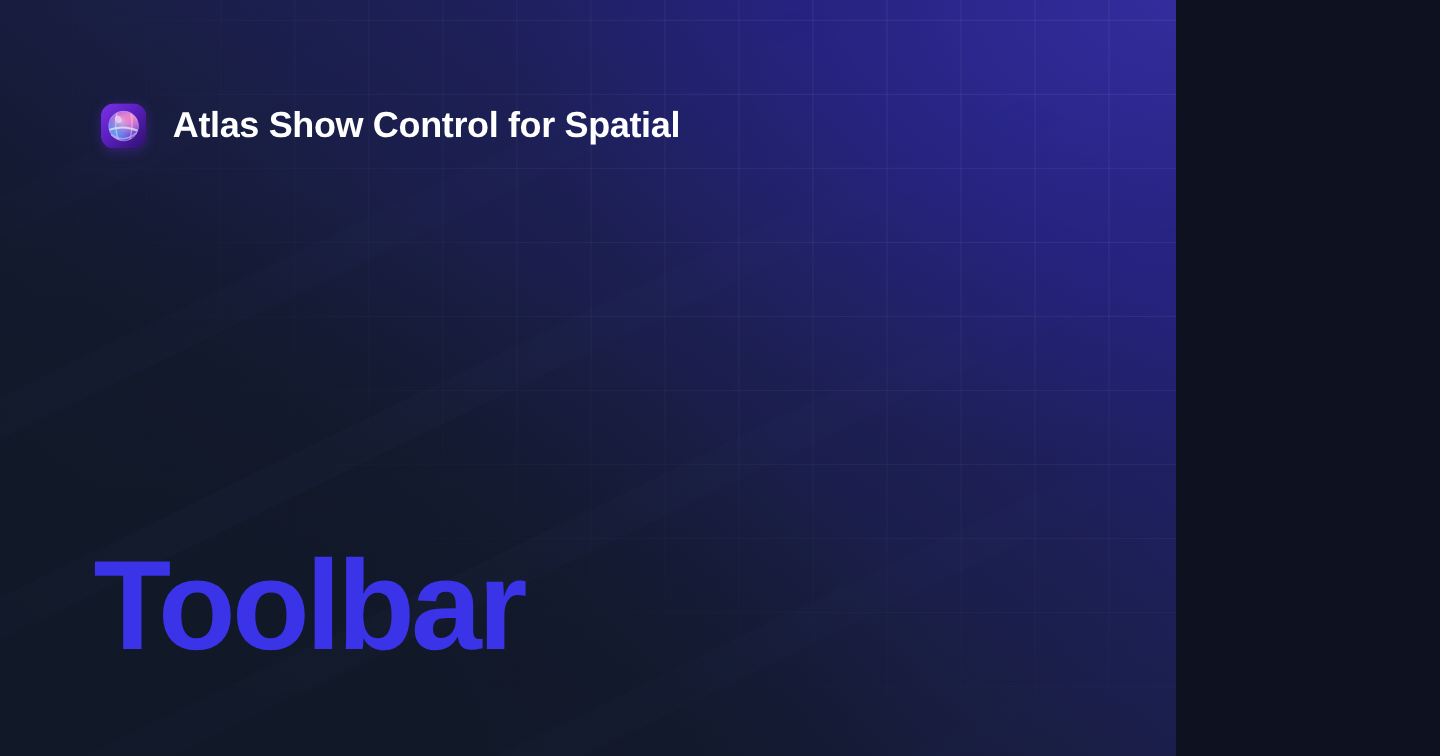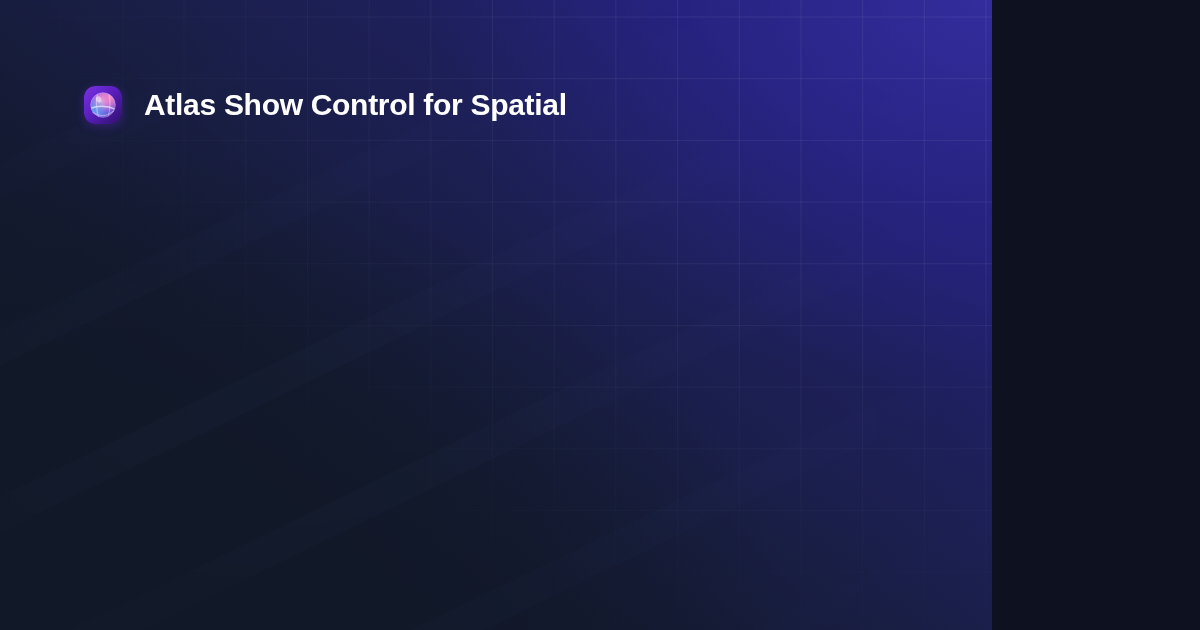--- a/index.html
+++ b/index.html
@@ -10,21 +10,20 @@
   }
 
   .og-card {
     position: relative;
     width: 980px;
     height: 630px;
     overflow: hidden;
     font-family: "Liberation Sans", "DejaVu Sans", sans-serif;
     background: #111827;
     isolation: isolate;
-    padding-left: 12px;
   }
 
   
   .bg-base {
     position: absolute;
     inset: 0;
     background:
       linear-gradient(38deg,
         #101626 0%,
         #111829 18%,
@@ -225,15 +224,18 @@
             <ellipse cx="14.6" cy="13.4" rx="2.6" ry="3.2" fill="#FFFFFF" fill-opacity="0.45" transform="rotate(-22 14.6 13.4)"></ellipse>
           </g>
           <circle cx="19" cy="19" r="12.3" fill="none" stroke="#D7A8FF" stroke-opacity="0.55" stroke-width="0.9"></circle>
           <path d="M9 26.5 Q19 33.5 29.5 25" stroke="#CFA2FF" stroke-opacity="0.75" stroke-width="1.3" fill="none" stroke-linecap="round"></path>
         </svg>
       </span>
 
       <span class="brand-title">Atlas Show Control for Spatial</span>
     </div>
 
+    <div class="hero">
+      <h1 class="hero-heading">Toolbar</h1>
+    </div>
 
   </div>
 </div>
 
 </body></html>

